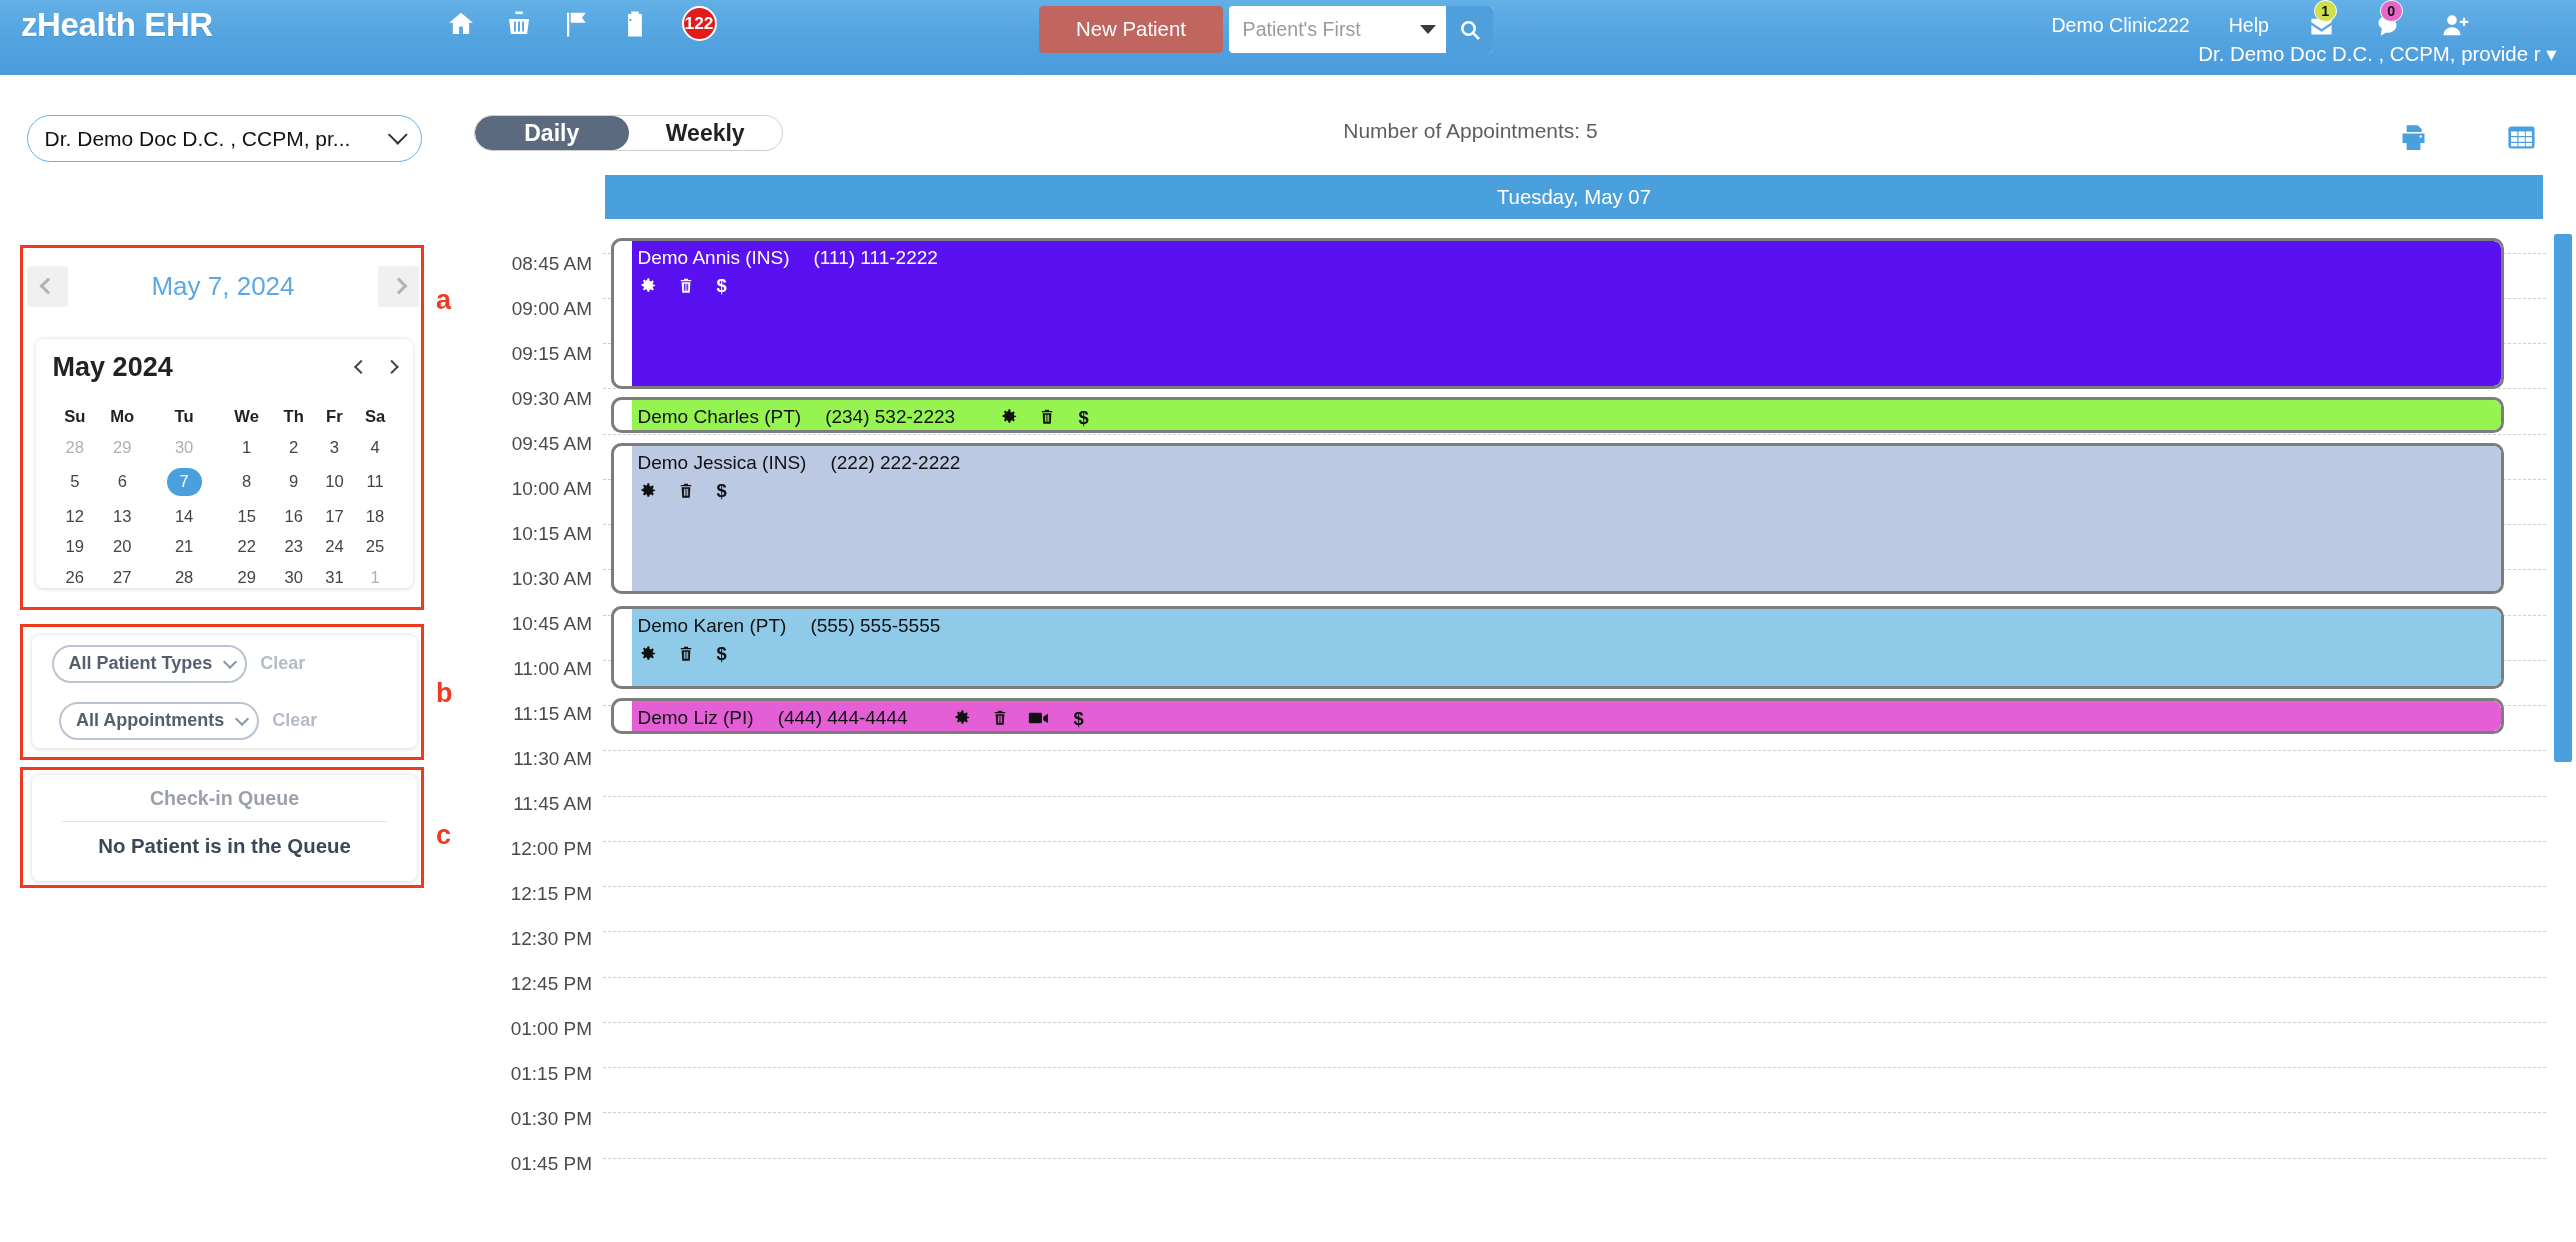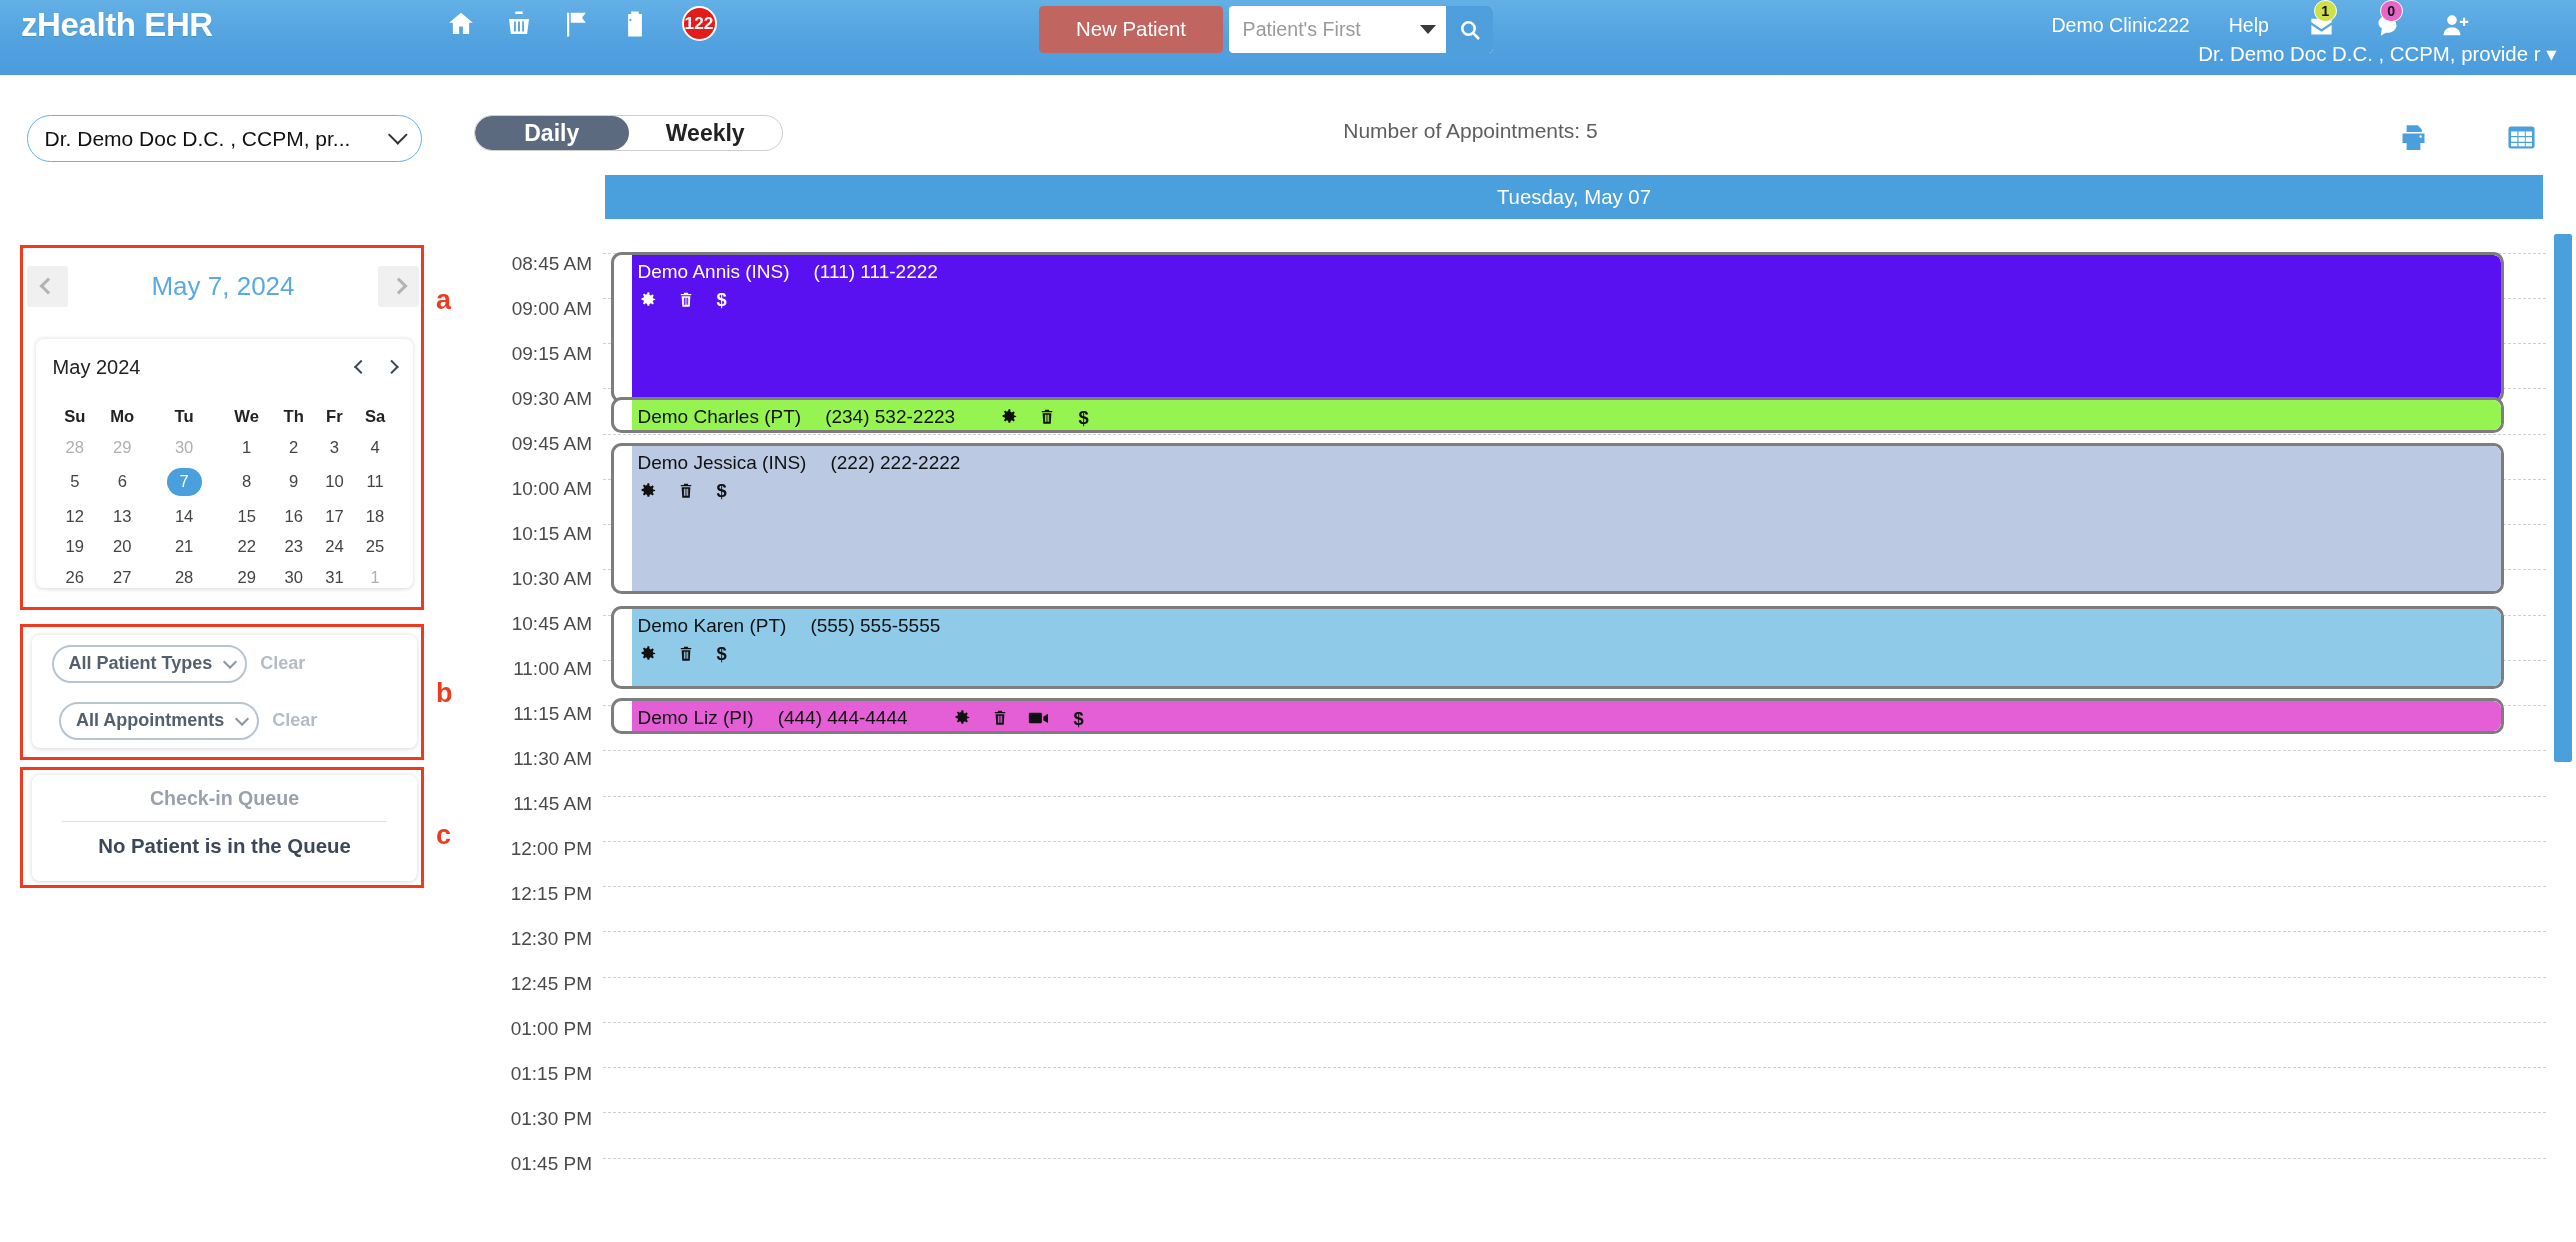--- a/index.html
+++ b/index.html
@@ -112,21 +112,21 @@
   .datenav .arw.right i { transform: rotate(135deg); }
   .datenav .dlabel { font-size: 26px; font-weight: normal; color: #5aa9e6; }
 
   .calcard {
     position: absolute; left: 36px; top: 264px; width: 377px; height: 249px;
     background: #fff; border-radius: 7.5px;
     box-shadow: 0 0.8px 4.5px rgba(0,0,0,.16);
     padding: 10.6px 16.6px;
   }
   .calhead { display: flex; align-items: center; height: 35px; }
-  .calhead .m { font-size: 20px; font-weight: normal; color: #222; }
+  .calhead .m { font-size: 27px; font-weight: bold; color: #222; }
   .calhead .navs { margin-left: auto; display: flex; gap: 21px; }
   .calhead .navs i { width: 9.8px; height: 9.8px; border-top: 2.3px solid #3c4858; border-left: 2.3px solid #3c4858; display: block; cursor: pointer; }
   .calhead .navs i.r { transform: rotate(135deg); }
   .calhead .navs i.l { transform: rotate(-45deg); }
   table.cal { width: 100%; border-collapse: collapse; margin-top: 16px; }
   table.cal th { font-size: 16.6px; font-weight: bold; color: #222; padding: 6px 0; }
   table.cal td { font-size: 16.6px; color: #444; text-align: center; padding: 5.3px 0; cursor: pointer; }
   table.cal td.mute { color: #b0b0b0; }
   table.cal td.sel span {
     display: inline-block; min-width: 35px; padding: 3.8px 0;
@@ -473,21 +473,21 @@
     <div class="gridline" style="top: 611px;"></div>
     <div class="gridline" style="top: 656px;"></div>
     <div class="gridline" style="top: 701px;"></div>
     <div class="gridline" style="top: 747px;"></div>
     <div class="gridline" style="top: 792px;"></div>
     <div class="gridline" style="top: 837px;"></div>
     <div class="gridline" style="top: 882px;"></div>
     <div class="gridline" style="top: 928px;"></div>
   </div>
 <div class="apptarea" id="appt-area">
-    <div class="appt" style="top: 22px; height: 151px;">
+    <div class="appt" style="top: 8px; height: 151px;">
       <div class="fill" style="background: rgb(90, 17, 242);"></div>
       <div class="content" style="color: rgb(255, 255, 255);">
         <div class="line1">
           <span class="nm">Demo Annis (INS)</span>
           <span class="ph">(111) 111-2222</span>
         </div>
         <div class="icons below">
           <span class="ic">
             <svg width="19.6" height="19.6" viewBox="0 0 24 24" fill="currentColor">
               <path d="M12 8.2a3.8 3.8 0 1 0 0 7.6 3.8 3.8 0 0 0 0-7.6zm9 4.9v-2.2l-2.3-.4a7 7 0 0 0-.7-1.7l1.4-1.9-1.6-1.6-1.9 1.4c-.5-.3-1.1-.6-1.7-.7L13.8 2.7h-2.2l-.4 2.3c-.6.1-1.2.4-1.7.7L7.6 4.3 6 5.9l1.4 1.9c-.3.5-.6 1.1-.7 1.7l-2.3.4v2.2l2.3.4c.1.6.4 1.2.7 1.7L6 16.1l1.6 1.6 1.9-1.4c.5.3 1.1.6 1.7.7l.4 2.3h2.2l.4-2.3c.6-.1 1.2-.4 1.7-.7l1.9 1.4 1.6-1.6-1.4-1.9c.3-.5.6-1.1.7-1.7l2.3-.4z"></path>

